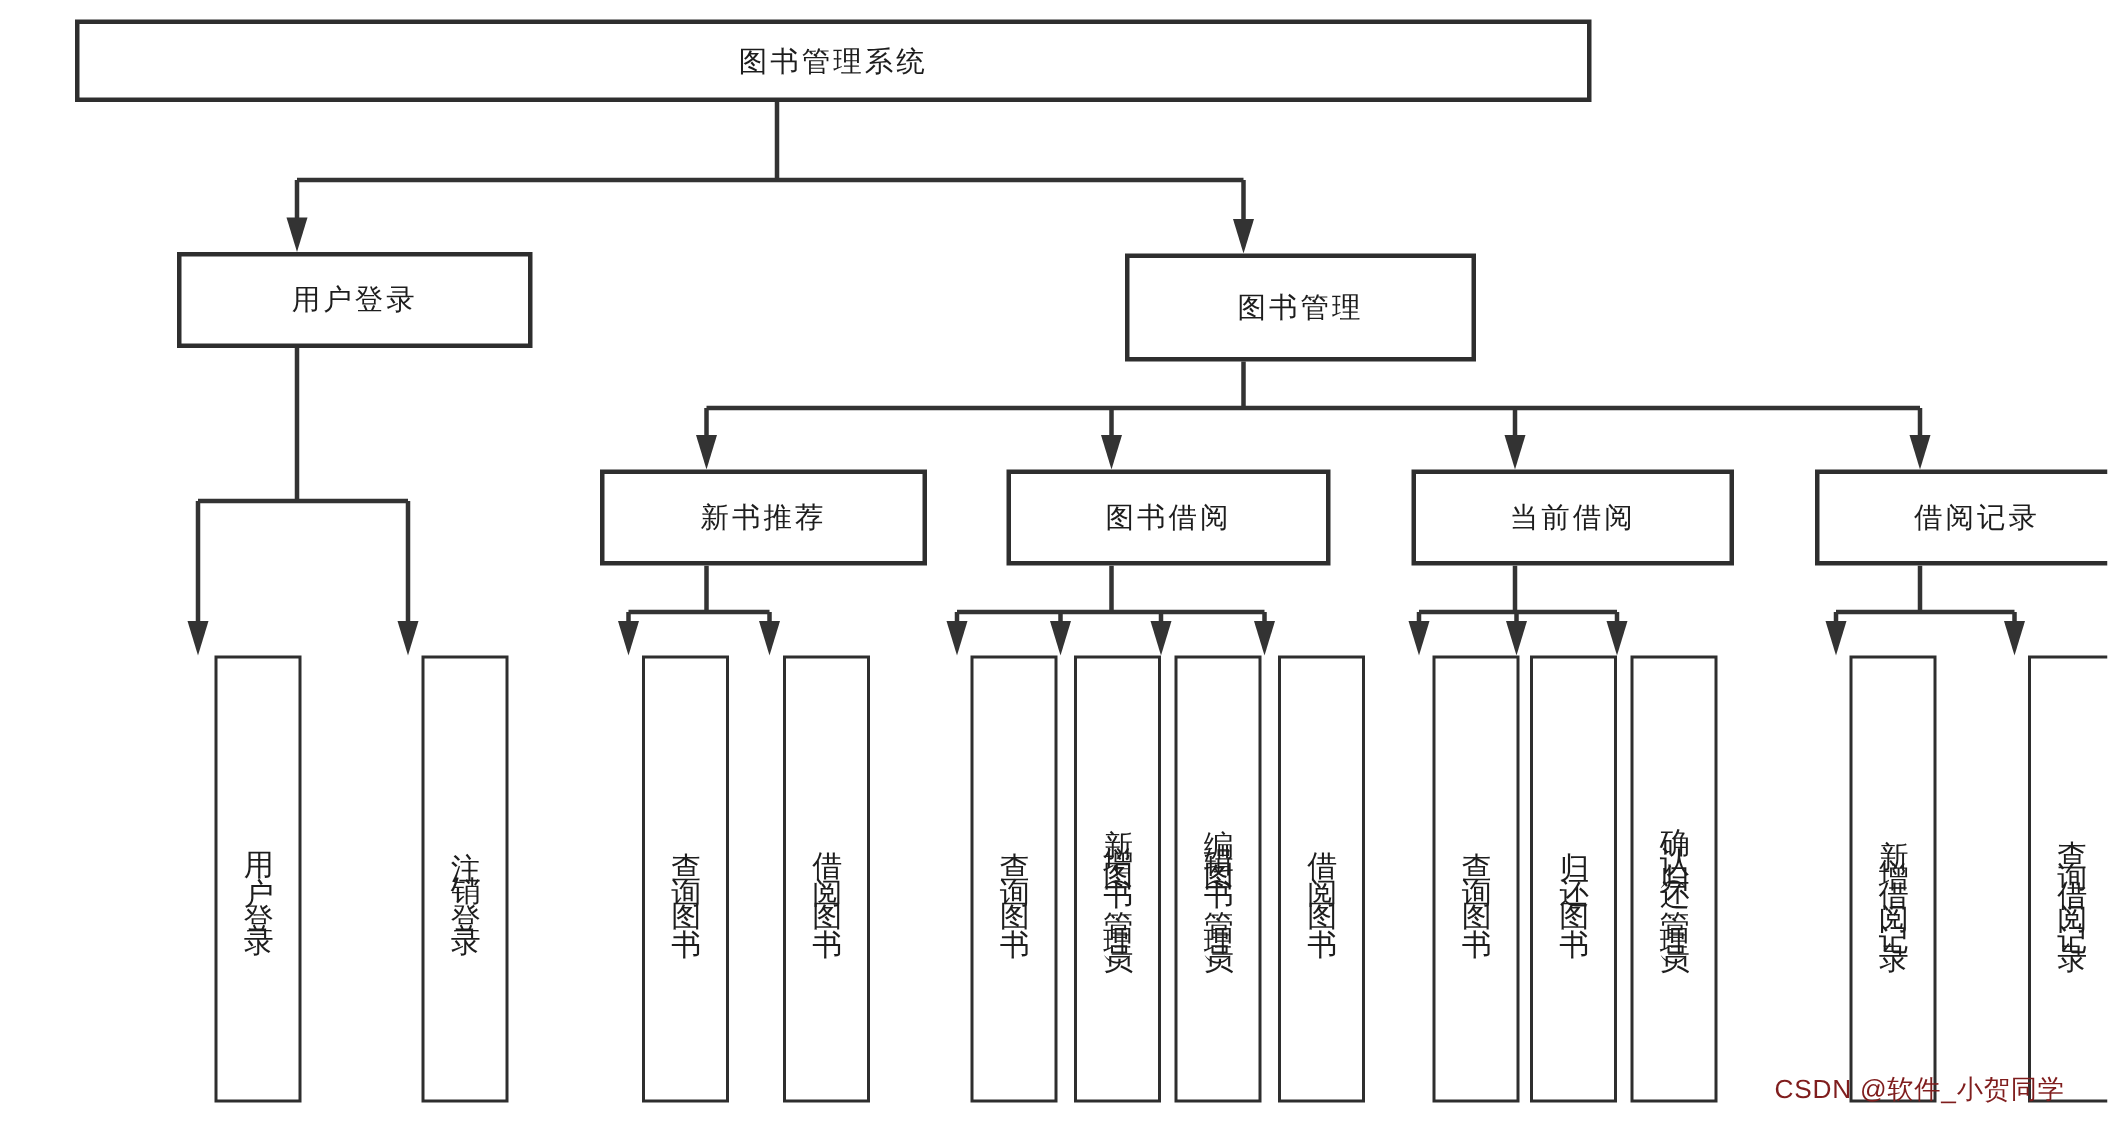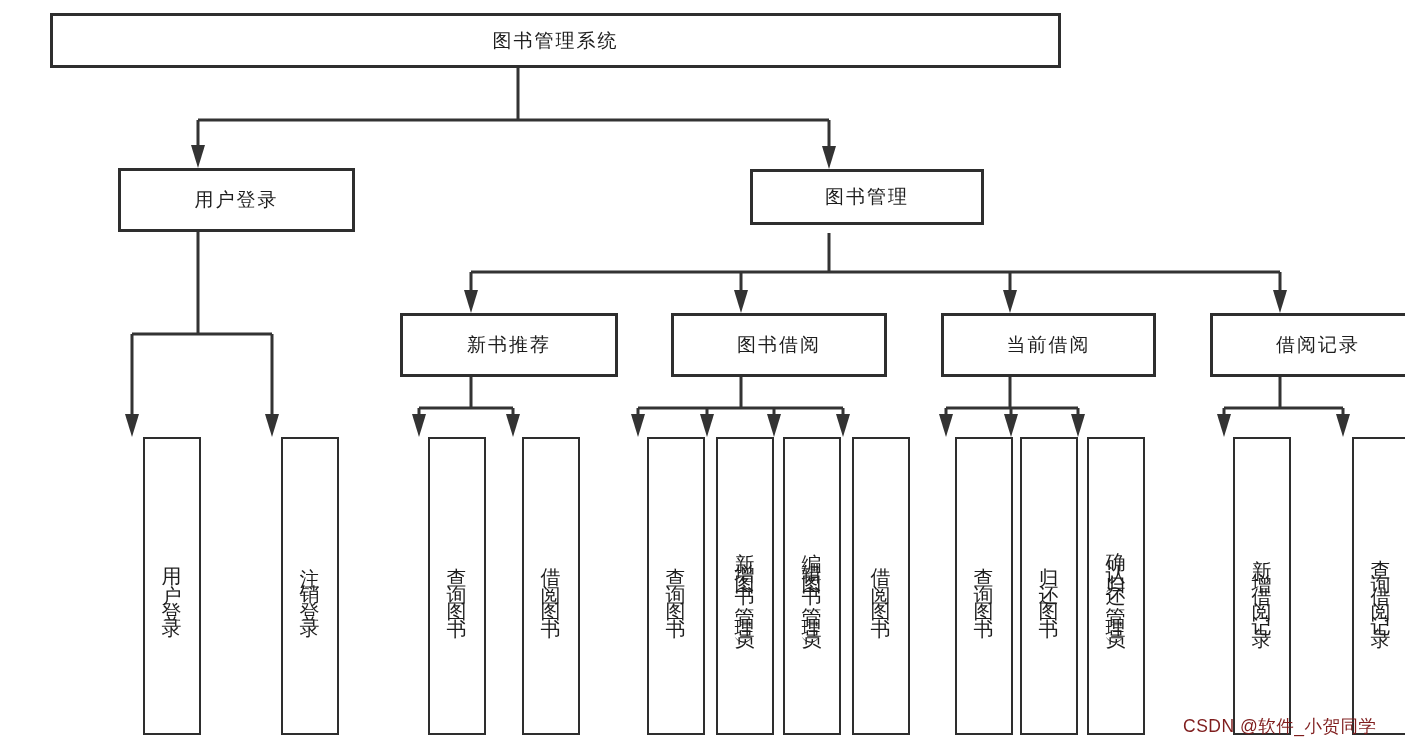--- a/index.html
+++ b/index.html
@@ -19,21 +19,21 @@
     border-width:2.5px;
     writing-mode:vertical-rl;text-orientation:mixed;
     font-size:20px;font-weight:500;line-height:1;
   }
   .sp4{letter-spacing:17px;}
   .sp6{letter-spacing:14px;}
   .sp9{letter-spacing:11px;}
   
   .n-root{left:12px;top:13px;width:1011px;height:55px;}
   .n-user-login{left:80px;top:168px;width:237px;height:64px;}
-  .n-book-mgmt{left:712px;top:169px;width:234px;height:56px;}
+  .n-book-mgmt{left:712px;top:169px;width:234px;height:72px;}
   .n-recommend{left:362px;top:313px;width:218px;height:64px;}
   .n-borrowing{left:633px;top:313px;width:216px;height:64px;}
   .n-current{left:903px;top:313px;width:215px;height:64px;}
   .n-records{left:1172px;top:313px;width:216px;height:64px;}
   .leaf{top:437px;width:58px;height:298px;}
   .l1{left:105px;} .l2{left:243px;}
   .l3{left:390px;} .l4{left:484px;}
   .l5{left:609px;} .l6{left:678px;} .l7{left:745px;} .l8{left:814px;}
   .l9{left:917px;} .l10{left:982px;} .l11{left:1049px;}
   .l12{left:1195px;} .l13{left:1314px;}

